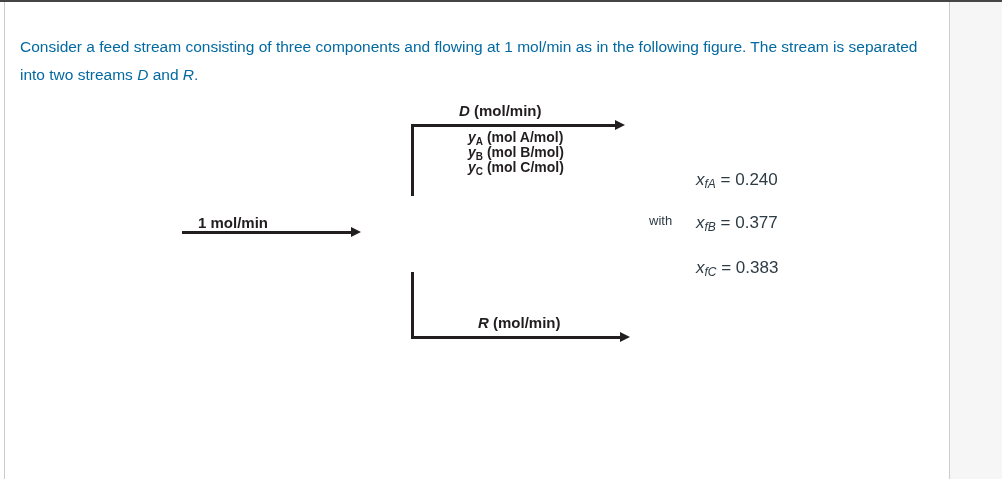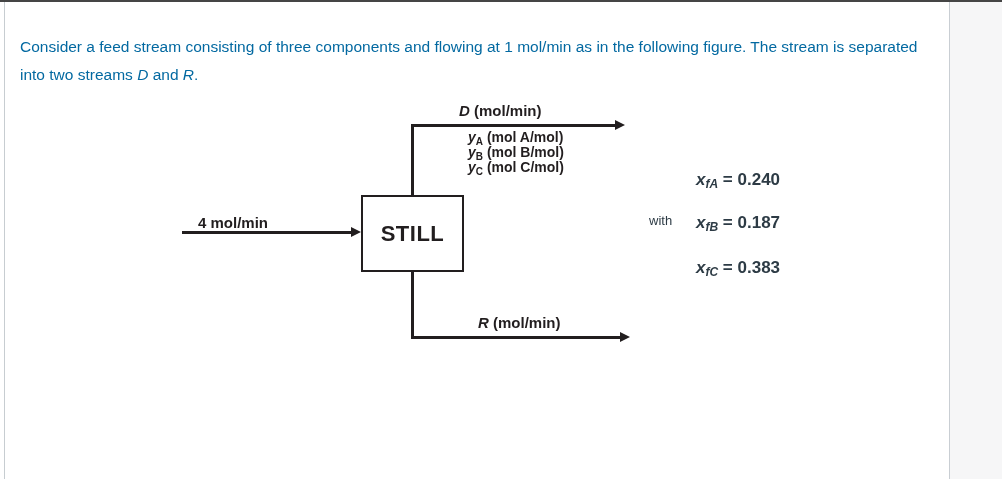--- a/index.html
+++ b/index.html
@@ -63,21 +63,21 @@
     font-size: 10px; vertical-align: -3px; line-height: 0;
   }
   .sub-italic sub { font-style: italic; }
   .sub-upright sub { font-style: normal; }
 
   
   .with-word {
     position: absolute; left: 649px; top: 213px;
     color: #2d3b45; font-size: 13px;
   }
-  .given { position: absolute; left: 696px; color: #2d3b45; font-size: 17px; font-weight: 700; white-space: nowrap; }
+  .given { position: absolute; left: 696px; color: #2d3b45; font-size: 17px; font-weight: 400; white-space: nowrap; }
   .given .var { font-style: italic; }
   .given sub { font-size: 12px; font-style: italic; vertical-align: -3px; line-height: 0; }
   .given-0 { top: 170px; }
   .given-1 { top: 213px; }
   .given-2 { top: 258px; }
 </style>
 </head>
 <body>
 
 <div class="top-rule"></div>
@@ -93,28 +93,25 @@
   <div class="arrowhead" style="left:615px; top:120px;"></div>
   <div class="dg-label" style="left:459px; top:102px;"><span class="var">D</span><span> (mol/min)</span></div>
   <div class="comps sub-upright" style="left:468px; top:130px;">
     <div><span class="var">y</span><sub>A</sub><span> (mol A/mol)</span></div>
     <div><span class="var">y</span><sub>B</sub><span> (mol B/mol)</span></div>
     <div><span class="var">y</span><sub>C</sub><span> (mol C/mol)</span></div>
   </div>
 
   <div class="line" style="left:182px; top:231px; width:172px; height:2.5px;"></div>
   <div class="arrowhead" style="left:351px; top:227px;"></div>
-  <div class="dg-label" style="left:198px; top:214px;">4 mol/min</div>
+  <div class="dg-label" style="left:198px; top:214px;">1 mol/min</div>
 
-  <div class="still-box">
-    <span class="still-label">STILL</span>
-  </div>
 
   <div class="line" style="left:411px; top:272px; width:2.5px; height:66px;"></div>
   <div class="line" style="left:411px; top:336px; width:210px; height:2.5px;"></div>
   <div class="arrowhead" style="left:620px; top:332px;"></div>
   <div class="dg-label" style="left:465px; top:314px;margin-left:13px;"><span class="var">R</span><span> (mol/min)</span></div>
 </div>
 
 <span class="with-word">with</span>
 <div class="given given-0"><span class="var">x</span><sub>fA</sub><span> = 0.240</span></div>
-<div class="given given-1"><span class="var">x</span><sub>fB</sub><span> = 0.187</span></div>
+<div class="given given-1"><span class="var">x</span><sub>fB</sub><span> = 0.377</span></div>
 <div class="given given-2"><span class="var">x</span><sub>fC</sub><span> = 0.383</span></div>
 
 </body></html>

